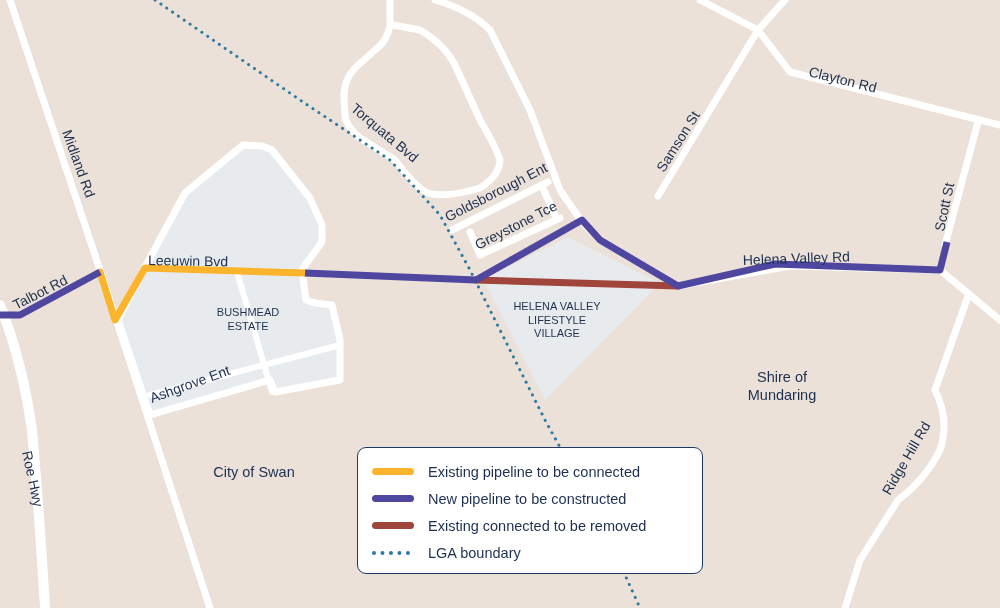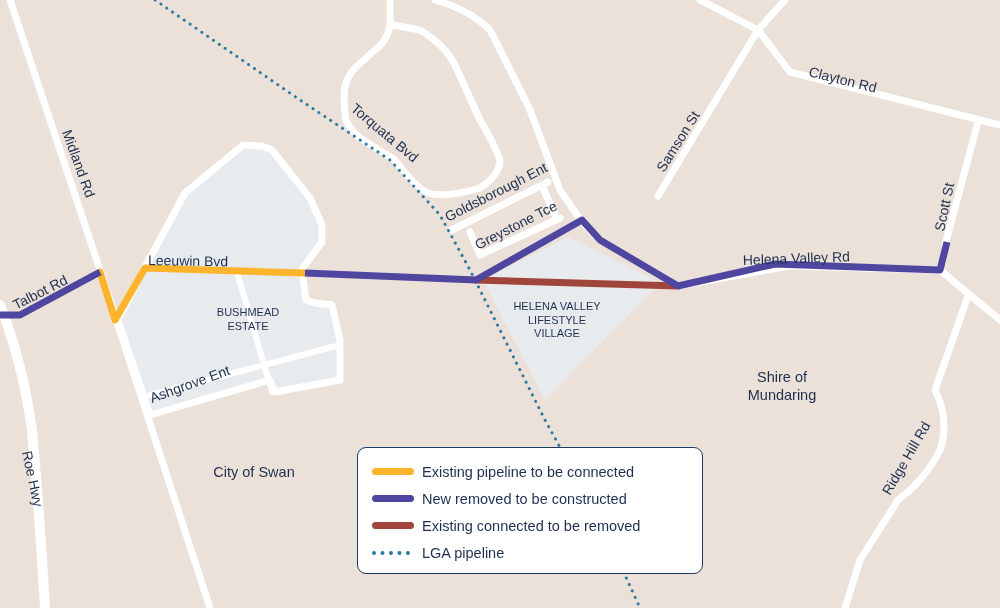--- a/index.html
+++ b/index.html
@@ -7,21 +7,21 @@
   #map { position:absolute; left:0; top:0; width:1000px; height:608px; }
   svg text { font-family:"Liberation Sans", sans-serif; fill:#1e3050; }
   .road { fill:none; stroke:#ffffff; stroke-linecap:round; stroke-linejoin:round; }
   .lbl { font-size:14px; }
   .area-lbl { font-size:11px; }
   .lga-lbl { font-size:14.5px; }
   .legend { position:absolute; left:357px; top:447px; width:346px; height:127px; background:#fff; border:1.5px solid #1e3a64; border-radius:9px; box-sizing:border-box; padding:10px 14px; }
   .legend-row { display:flex; align-items:center; height:27px; }
   .swatch { width:42px; height:7px; border-radius:4px; margin-right:8px; flex:none; }
   .swatch.dots { height:0; border-radius:0; background:none; border-top:4px dotted #2e7aa0; width:38px; margin-right:12px; }
-  .legend-label { font-size:14.5px; color:#1e3050; }
+  .legend-label { font-size:14.5px; color:#1e3050;margin-left:6px; }
 </style>
 </head>
 <body>
 
 <svg id="map" viewBox="0 0 1000 608" xmlns="http://www.w3.org/2000/svg">
   <rect x="0" y="0" width="1000" height="608" fill="#ebe1d9"></rect>
 
   <g>
     <path d="M185 193 L243 145 L262 146 L272 150 L310 198 L322 225 L322 242 L303 268 L303 278 L306 300 L315 303 L332 305 L340 340 L340 345 L340 380 L275 392 L270 380 L150 415 L118 320 L145 267 L185 193 Z" fill="#e8ebee" stroke="#ffffff" stroke-width="7" stroke-linejoin="round"></path>
   </g>
@@ -97,23 +97,23 @@
   <text class="lga-lbl" text-anchor="middle" x="782" y="400">Mundaring</text>
 </svg>
 
 <div class="legend">
   <div class="legend-row">
     <span class="swatch" style="background:#fbb42b"></span>
     <span class="legend-label">Existing pipeline to be connected</span>
   </div>
   <div class="legend-row">
     <span class="swatch" style="background:#4f46a0"></span>
-    <span class="legend-label">New removed to be constructed</span>
+    <span class="legend-label">New pipeline to be constructed</span>
   </div>
   <div class="legend-row">
     <span class="swatch" style="background:#a0453c"></span>
     <span class="legend-label">Existing connected to be removed</span>
   </div>
   <div class="legend-row">
     <span class="swatch dots"></span>
-    <span class="legend-label">LGA pipeline</span>
+    <span class="legend-label">LGA boundary</span>
   </div>
 </div>
 
 </body></html>

